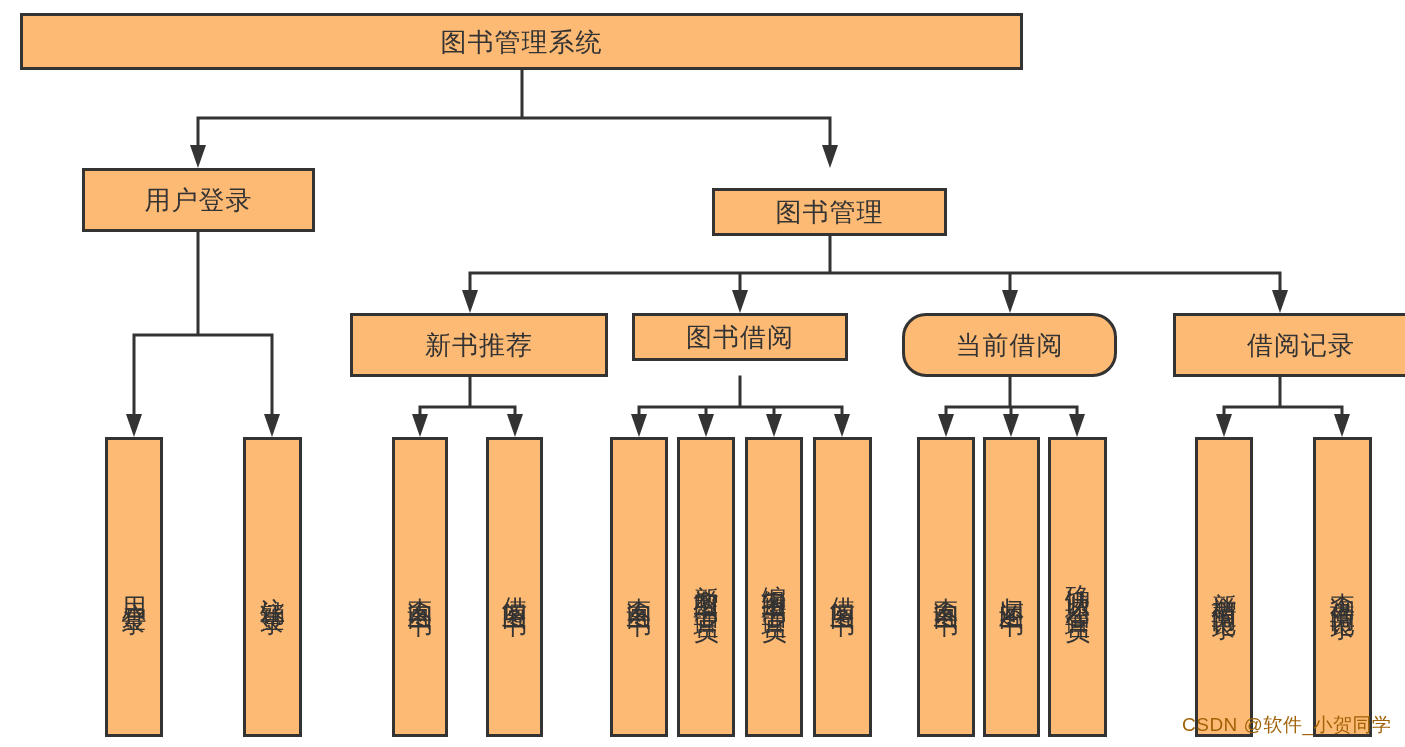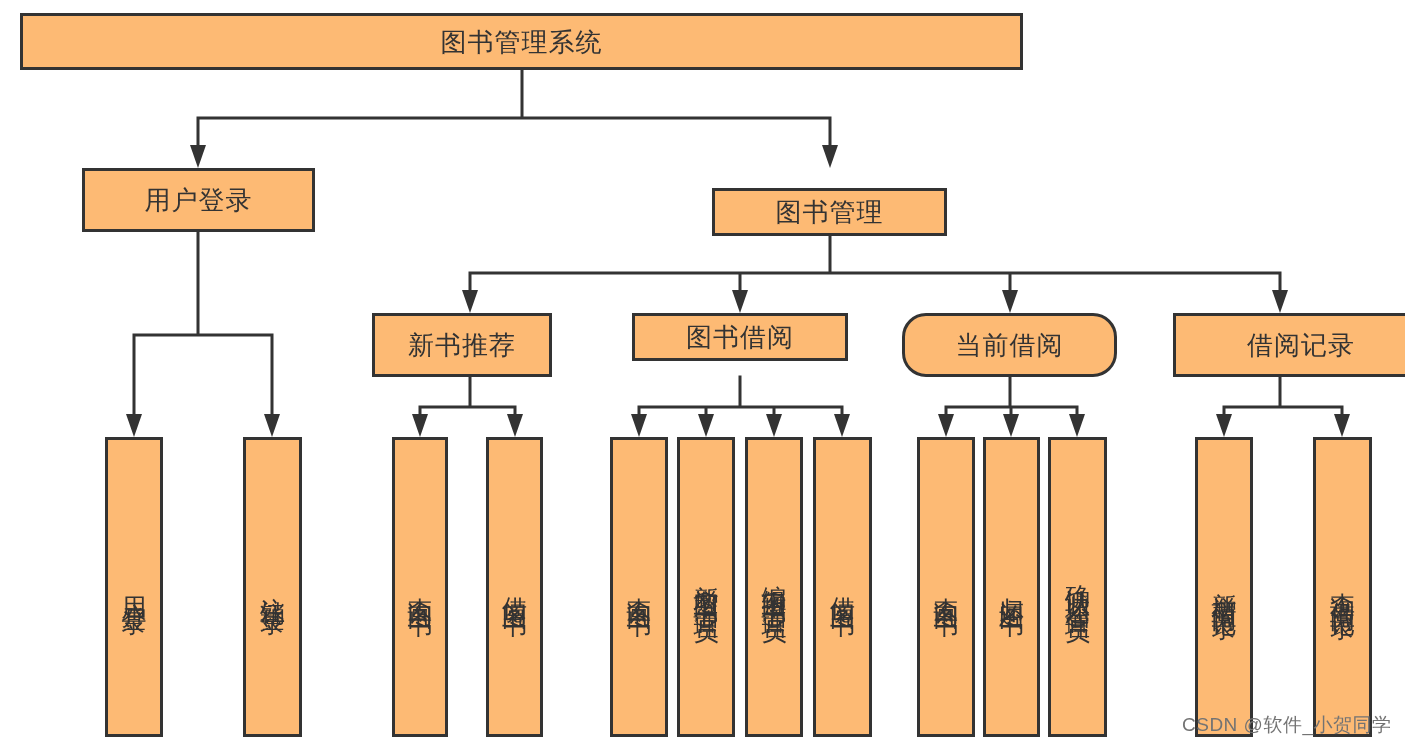--- a/index.html
+++ b/index.html
@@ -30,21 +30,21 @@
     writing-mode:vertical-rl;
     text-orientation:mixed;
     letter-spacing:5px;
     font-size:25px;
     padding:4px 0;
   }
   .watermark{
     position:absolute;
     left:1182px;top:712px;
     font-size:19px;
-    color:#737373;
+    color:#a16207;
     letter-spacing:0.5px;
     z-index:6;
     white-space:nowrap;
   }
 </style>
 </head>
 <body>
 
 <div class="canvas">
 
@@ -69,21 +69,21 @@
       <polygon points="1069,414 1085,414 1077,437" fill="#333333"></polygon>
       <polygon points="1216,414 1232,414 1224,437" fill="#333333"></polygon>
       <polygon points="1334,414 1350,414 1342,437" fill="#333333"></polygon>
     </svg>
 
   <div class="node" style="left:20px;top:13px;width:1003px;height:57px;">图书管理系统</div>
 
   <div class="node" style="left:82px;top:168px;width:233px;height:64px;">用户登录</div>
   <div class="node" style="left:712px;top:168px;width:235px;height:48px;margin-top:20px;">图书管理</div>
 
-  <div class="node" style="left:372px;top:313px;width:180px;height:64px;">新书推荐</div>
+  <div class="node" style="left:350px;top:313px;width:258px;height:64px;">新书推荐</div>
   <div class="node" style="left:632px;top:313px;width:216px;height:48px;">图书借阅</div>
   <div class="node" style="left:902px;top:313px;width:215px;height:64px;border-radius:24px;">当前借阅</div>
   <div class="node" style="left:1173px;top:313px;width:256px;height:64px;">借阅记录</div>
 
   <div class="node vert" style="left:105px;top:437px;width:58px;height:300px;">用户登录</div>
   <div class="node vert" style="left:243px;top:437px;width:59px;height:300px;">注销登录</div>
 
   <div class="node vert" style="left:392px;top:437px;width:56px;height:300px;">查询图书</div>
   <div class="node vert" style="left:486px;top:437px;width:57px;height:300px;">借阅图书</div>
 

